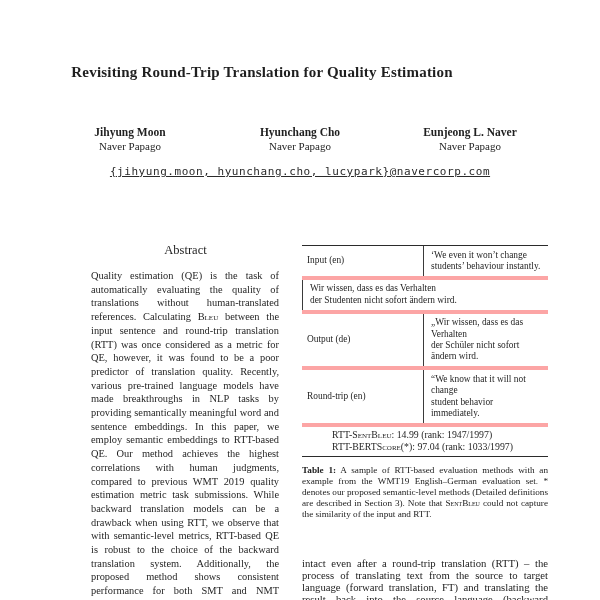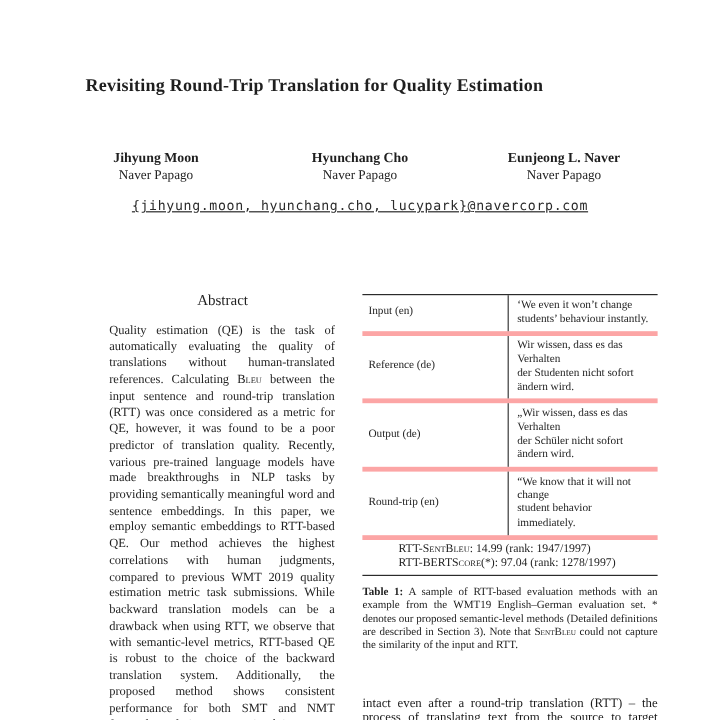--- a/index.html
+++ b/index.html
@@ -95,37 +95,36 @@
 
   <div class="col col-right">
 
     <div class="extable">
       <div class="trow">
         <div class="tlabel">Input (en)</div>
         <div class="tcell">‘We even it won’t change
 students’ behaviour instantly.</div>
       </div>
       <div class="trow">
-        <div class="tlabel">Reference (de)</div>
         <div class="tcell">Wir wissen, dass es das Verhalten
 der Studenten nicht sofort ändern wird.</div>
       </div>
       <div class="trow">
         <div class="tlabel">Output (de)</div>
         <div class="tcell">„Wir wissen, dass es das Verhalten
 der Schüler nicht sofort ändern wird.</div>
       </div>
       <div class="trow">
         <div class="tlabel">Round-trip (en)</div>
         <div class="tcell">“We know that it will not change
 student behavior immediately.</div>
       </div>
       <div class="metrics">
         <div class="metric-line"><span class="sc">RTT-SentBleu</span><span>: 14.99 (rank: 1947/1997)</span></div>
-        <div class="metric-line"><span class="sc">RTT-BERTScore(*)</span><span>: 97.04 (rank: 1278/1997)</span></div>
+        <div class="metric-line"><span class="sc">RTT-BERTScore(*)</span><span>: 97.04 (rank: 1033/1997)</span></div>
       </div>
     </div>
 
     <p class="caption"><b class="cap-label">Table 1:</b> <span>A sample of RTT-based evaluation methods with an example from the WMT19 English–German evaluation set. * denotes our proposed semantic-level methods (Detailed definitions are described in Section 3). Note that </span><span class="sc">SentBleu</span><span> could not capture the similarity of the input and RTT.</span></p>
 
     <p class="bodytext p1">intact even after a round-trip translation (RTT) – the process of translating text from the source to target language (forward translation, FT) and translating the result back into the source language (backward translation, BT). If the MT systems work reasonably well and no human-produced reference translations are provided, using RTT for translation evaluation seems like a natural choice.</p>
 
   </div>
 
 </div>

